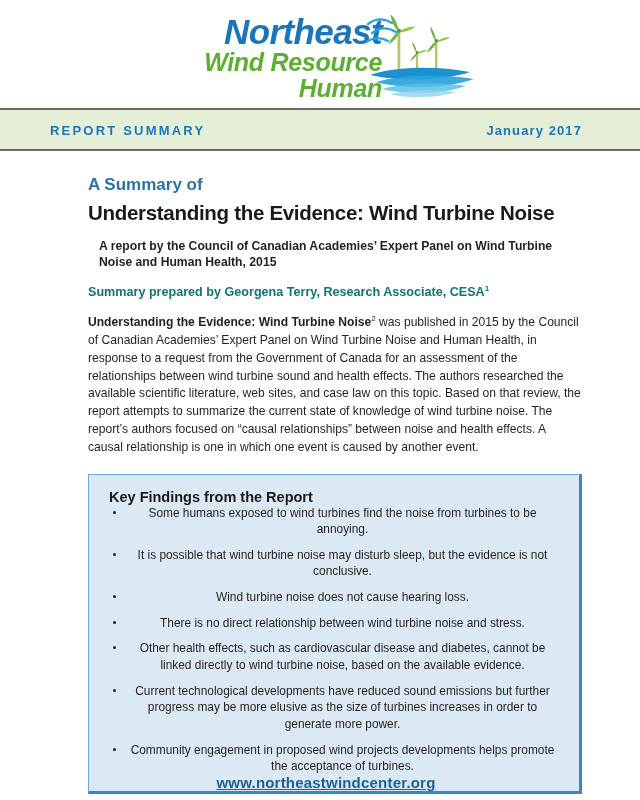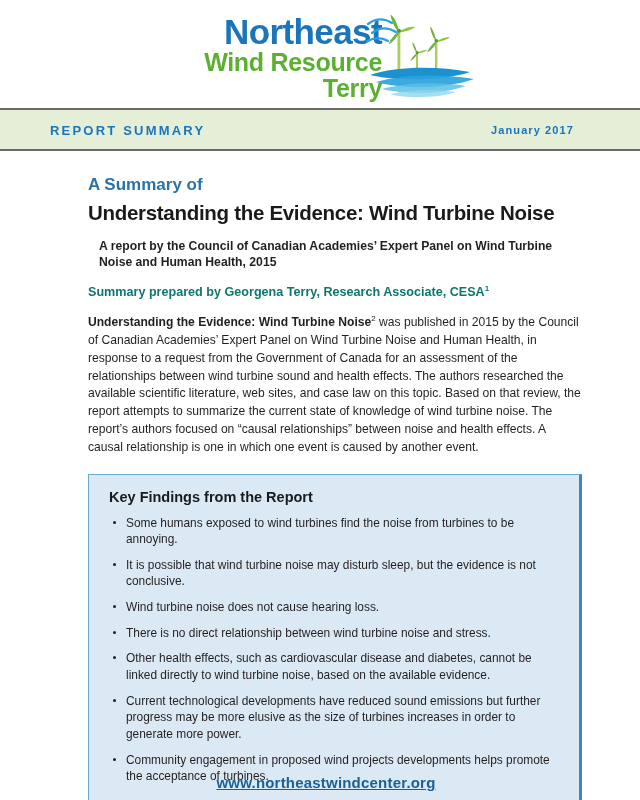--- a/index.html
+++ b/index.html
@@ -14,20 +14,21 @@
     font-family: "Liberation Sans", sans-serif;
     color: #231f20;
     overflow: hidden;
   }
 
   
   .logo-band {
     position: relative;
     height: 108px;
     background: #ffffff;
+    font-style: italic;
   }
   .logo-wrap {
     position: absolute;
     left: 196px;
     top: 14px;
     width: 290px;
     height: 92px;
   }
   .logo-text {
     position: absolute;
@@ -85,24 +86,24 @@
     left: 50px;
     top: 50%;
     transform: translateY(-50%);
     font-size: 13px;
     font-weight: bold;
     letter-spacing: 2.2px;
     color: #1b75bb;
   }
   .summary-bar .bar-right {
     position: absolute;
-    right: 66px;
+    right: 58px;
     top: 50%;
     transform: translateY(-50%);
-    font-size: 11px;
+    font-size: 13px;
     font-weight: bold;
     letter-spacing: 1.1px;
     color: #1b75bb;
   }
 
   
   .content {
     padding: 0 58px 0 88px;
   }
   .eyebrow {
@@ -159,26 +160,27 @@
     border-bottom-width: 3px;
     border-right-color: #3d87bd;
     border-bottom-color: #3d87bd;
     padding: 14px 20px 16px 20px;
     box-sizing: border-box;
   }
   .findings-title {
     font-size: 14.5px;
     font-weight: bold;
     color: #1a1a1a;
-    margin-bottom: 10px;
+    margin-bottom: 0;
   }
   .findings-list {
     list-style: none;
     margin: 0;
     padding: 0;
+    text-align: center;
   }
   .findings-list li {
     position: relative;
     padding-left: 17px;
     font-size: 11.9px;
     line-height: 1.4;
     color: #231f20;
     margin-bottom: 9px;
   }
   .findings-list li:last-child { margin-bottom: 0; }
@@ -217,21 +219,21 @@
 </style>
 </head>
 <body>
 
 <div class="logo-band">
   <div class="logo-wrap">
 
     <div class="logo-text">
       <span class="logo-line1">Northeast</span>
       <span class="logo-line2">Wind Resource</span>
-      <span class="logo-line3">Terry</span>
+      <span class="logo-line3">Human</span>
     </div>
 
     <svg class="logo-art" viewBox="0 0 120 92">
 
       <g stroke="#29a3dc" stroke-width="2.2" fill="none" stroke-linecap="round">
         <path d="M2 10 C 10 4, 18 4, 26 9"></path>
         <path d="M6 19 C 14 13, 22 13, 30 18"></path>
         <path d="M0 28 C 8 23, 15 23, 22 27"></path>
       </g>
 

